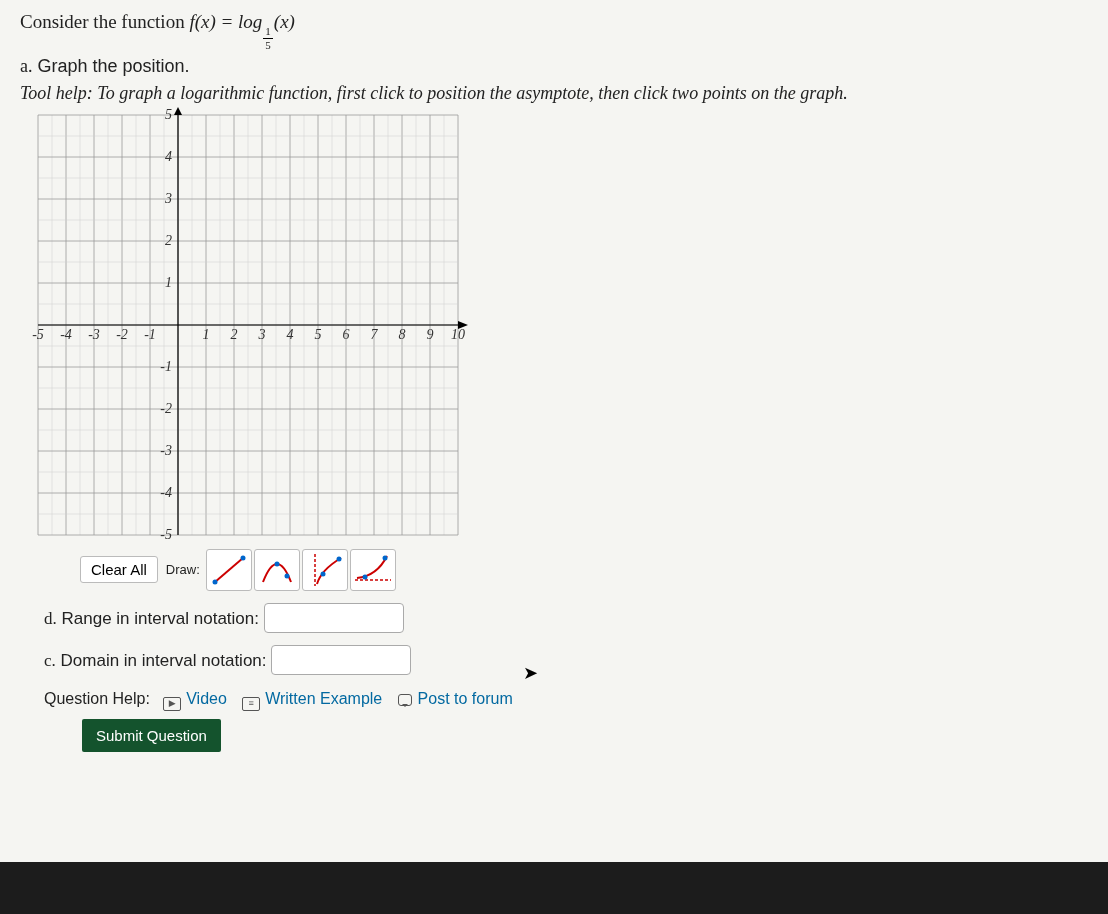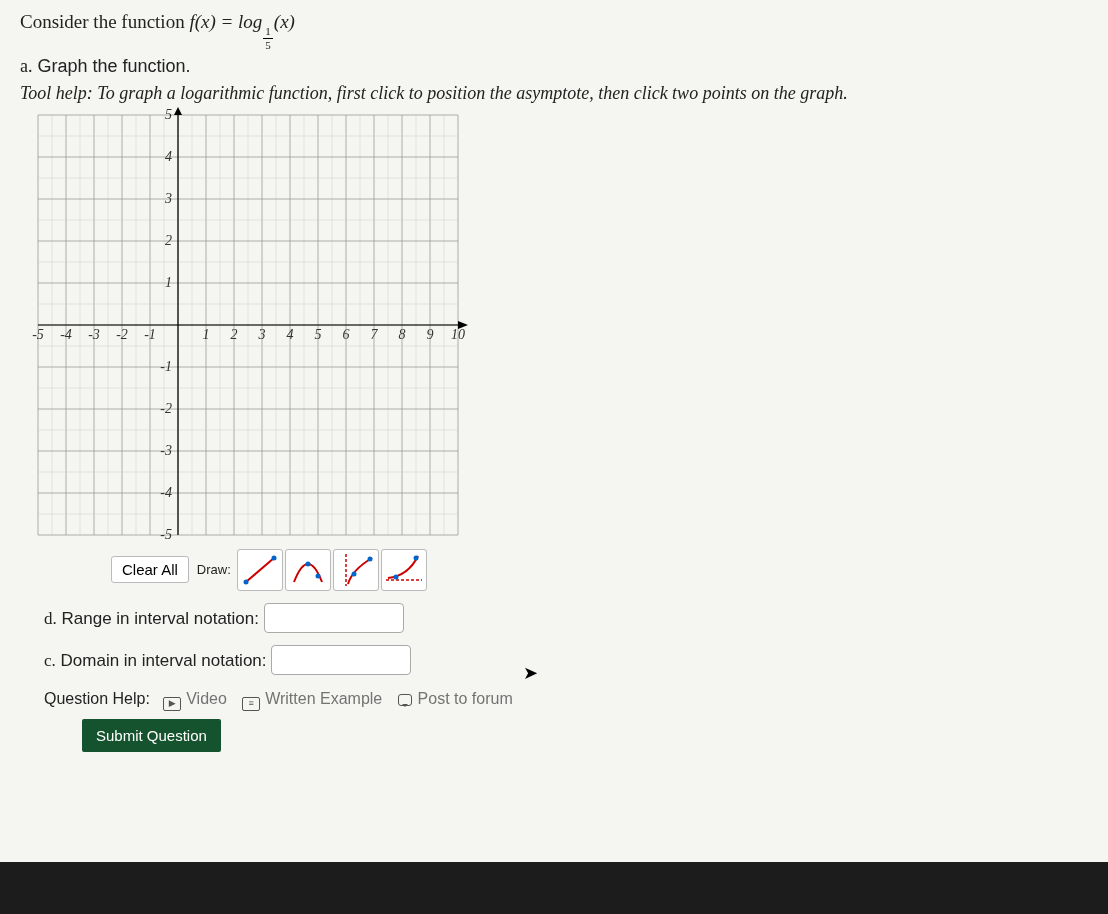--- a/index.html
+++ b/index.html
@@ -24,41 +24,41 @@
   }
   .frac .num { border-bottom: 1px solid #000; padding: 0 2px 1px; }
   .frac .den { padding-top: 1px; }
   .graph-wrap { position: relative; margin: 0 0 0 -2px; }
   svg.grid { display: block; }
   .axis-label { font-family: "Times New Roman", serif; font-style: italic; font-size: 14px; fill: #333; }
   .grid-line-minor { stroke: #ccc; stroke-width: 0.5; }
   .grid-line-major { stroke: #999; stroke-width: 0.8; }
   .axis-line { stroke: #000; stroke-width: 1.2; }
 
-  .tool-row { display: flex; align-items: center; gap: 2px; margin: 4px 0 12px 91px; }
+  .tool-row { display: flex; align-items: center; gap: 2px; margin: 4px 0 12px 60px; }
   .tool-btn {
     background: #fff; border: 1px solid #bbb; border-radius: 3px;
     padding: 4px 10px; font-size: 15px; cursor: pointer;
   }
   .draw-label { margin: 0 4px 0 6px; font-size: 13px; }
   .draw-icon-btn {
     width: 46px; height: 42px; background: #fff; border: 1px solid #bbb;
     border-radius: 3px; display: inline-flex; align-items: center;
     justify-content: center; cursor: pointer; padding: 2px;
   }
   .draw-icon-btn svg { width: 40px; height: 36px; }
 
   .field-row { margin: 12px 0 12px 24px; font-size: 17px; }
   .text-input {
     border: 1px solid #aaa; border-radius: 4px; height: 30px; width: 140px;
     padding: 2px 6px; font-size: 15px; background: #fff;
   }
 
   .qhelp { margin: 12px 0 6px 24px; font-size: 16px; color: #222; }
-  .link { color: #737373; cursor: pointer; margin: 0 2px; }
+  .link { color: #0369a1; cursor: pointer; margin: 0 2px; }
   .icon-box {
     display: inline-flex; align-items: center; justify-content: center;
     width: 18px; height: 14px; border: 1px solid #555; border-radius: 2px;
     font-size: 9px; color: #555; margin-right: 3px; vertical-align: -2px;
   }
   .chat-icon {
     display: inline-block; width: 14px; height: 12px; border: 1px solid #555;
     border-radius: 3px; margin-right: 4px; vertical-align: -2px; position: relative;
   }
   .chat-icon::after {
@@ -83,21 +83,21 @@
   <div class="fn-line">
     <span>Consider the function </span>
     <span style="font-style:italic"><span>f(x) = log</span></span><span class="frac">
         <span class="num">1</span>
         <span class="den">5</span>
       </span><span style="font-style:italic">(x)</span>
   </div>
 
   <div class="prompt-block">
     <span class="sub-letter">a.</span>
-    <span>Graph the function.</span>
+    <span>Graph the position.</span>
   </div>
 
   <div class="tool-help">
     <span style="font-weight:normal">Tool help:</span><span> To graph a logarithmic function, first click to position the asymptote, then click two points on the graph.</span>
   </div>
 
   <div class="graph-wrap" style="position:relative">
     <svg class="grid" width="470" height="440" viewBox="0 0 470 440">
       <defs></defs>
       <g transform="translate(20,10)">

